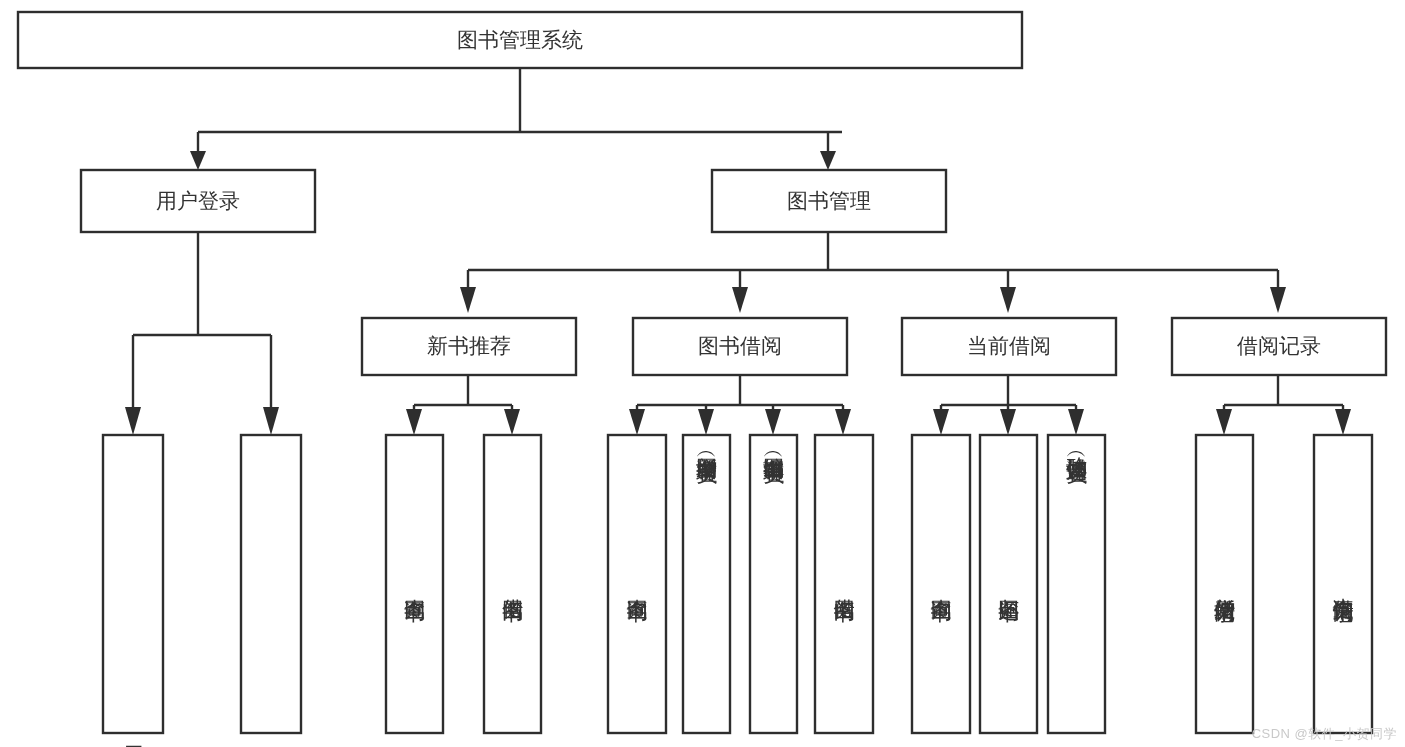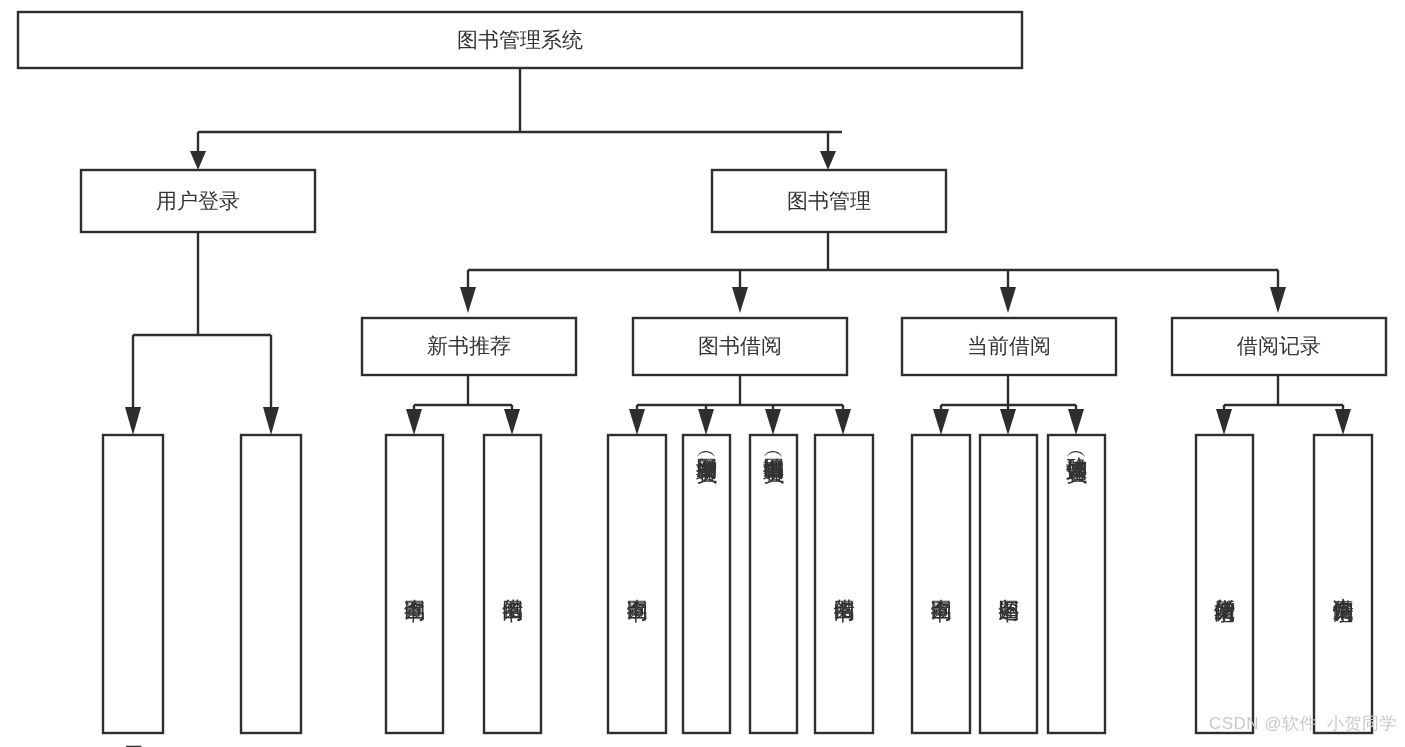--- a/index.html
+++ b/index.html
@@ -55,23 +55,23 @@
     font-family: "Liberation Sans", "DejaVu Sans", sans-serif;
     font-size: 21px;
     line-height: 1.06;
     color: #333333;
     letter-spacing: 1px;
     white-space: nowrap;
   }
   .watermark {
     position: absolute;
     right: 8px;
-    bottom: 12px;
-    font-family: "Liberation Sans", "DejaVu Sans", sans-serif;
-    font-size: 17px;
+    bottom: 4px;
+    font-family: "Liberation Sans", "DejaVu Sans", sans-serif;
+    font-size: 13px;
     color: #c9c9c9;
     letter-spacing: 0.5px;
     white-space: nowrap;
     user-select: none;
   }
 </style>
 </head>
 <body>
 
 <svg id="diagram" viewBox="0 0 1405 747">

